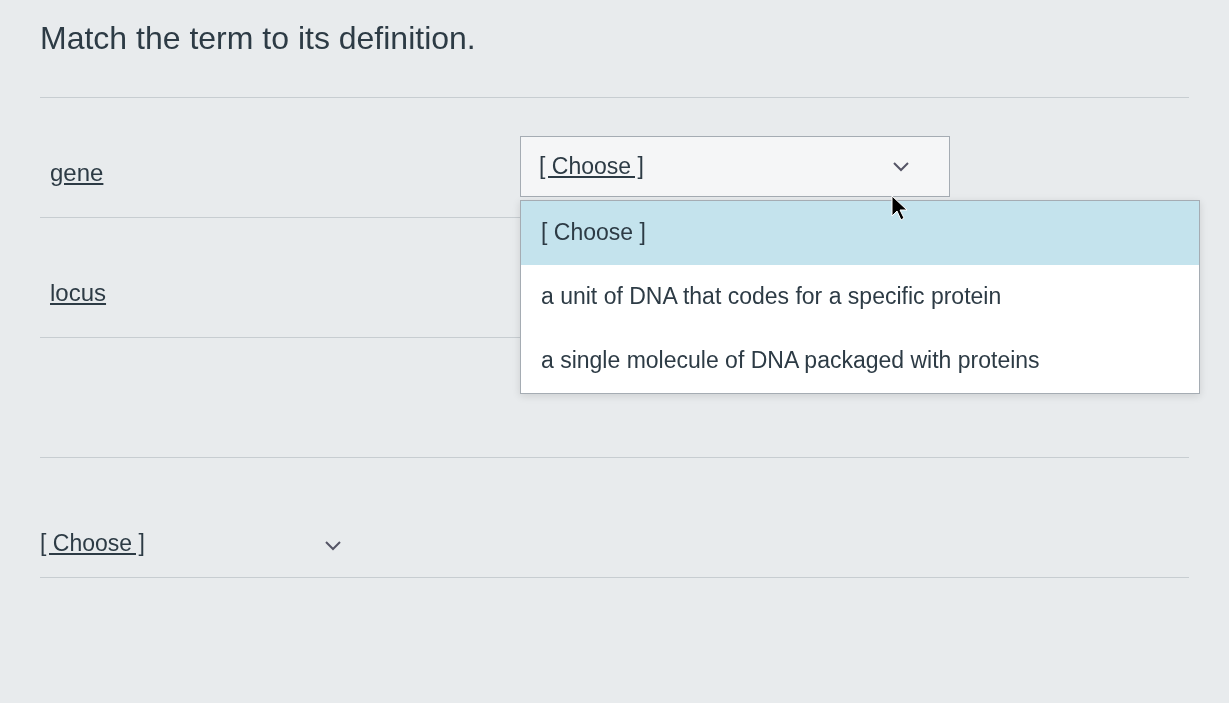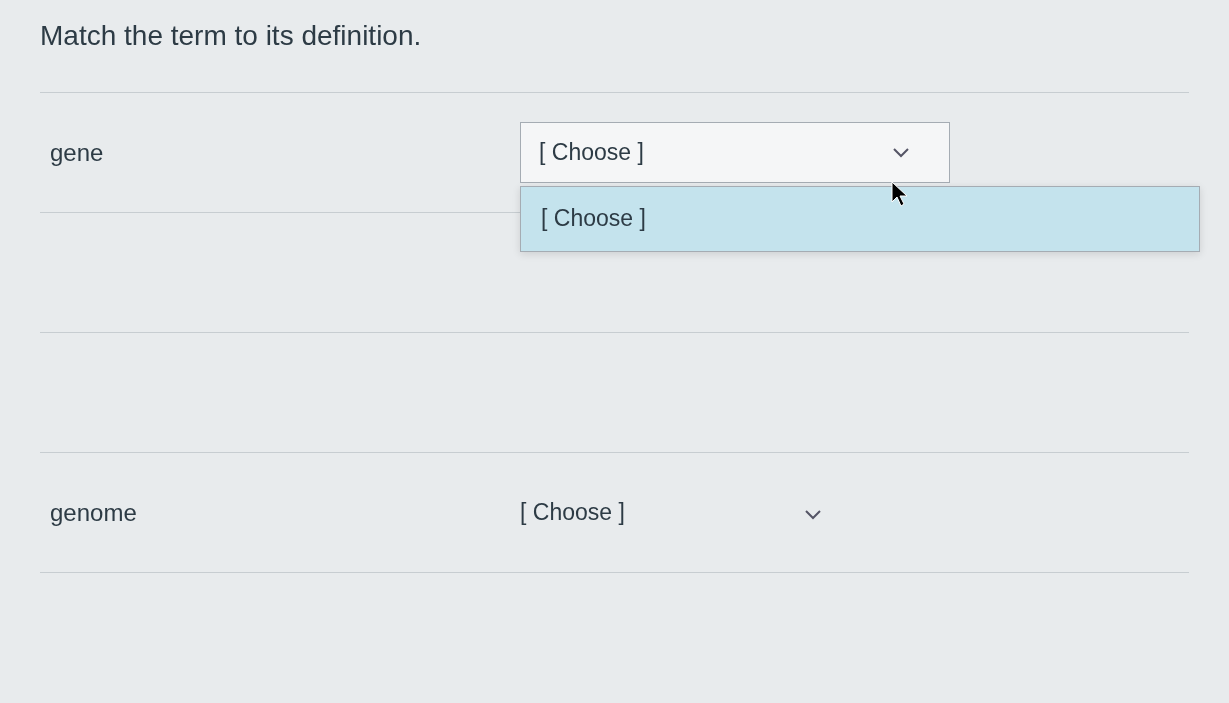--- a/index.html
+++ b/index.html
@@ -8,34 +8,35 @@
       box-sizing: border-box;
     }
     body {
       font-family: "Helvetica Neue", Arial, sans-serif;
       background: #e8ebed;
       padding: 20px 40px;
       color: #2d3b45;
       font-size: 24px;
     }
     .question-prompt {
-      font-size: 28px;
+      font-size: 32px;
       color: #2d3b45;
       margin-bottom: 40px;
       font-weight: 400;
     }
     .match-container {
       border-top: 1px solid #c7cdd1;
     }
     .match-row {
       display: flex;
-      align-items: center;
+      align-items: flex-end;
       border-bottom: 1px solid #c7cdd1;
       min-height: 120px;
       position: relative;
+      text-decoration: underline;
     }
     .term-cell {
       flex: 0 0 480px;
       padding: 30px 10px;
       font-size: 24px;
       color: #2d3b45;
     }
     .dropdown-cell {
       flex: 1;
       padding: 20px 0;
@@ -113,34 +114,36 @@
       </div>
 
       <div class="cursor-arrow">
         <svg width="20" height="28" viewBox="0 0 20 28">
           <path d="M2 2 L2 22 L7 17 L11 26 L14 24 L10 16 L17 16 Z" fill="#000" stroke="#fff" stroke-width="1"></path>
         </svg>
       </div>
 
       <div class="dropdown-menu">
         <div class="dropdown-option highlighted">[ Choose ]</div>
+        <div class="dropdown-option">a unit of DNA that codes for a specific protein</div>
+        <div class="dropdown-option">a single molecule of DNA packaged with proteins</div>
       </div>
     </div>
   </div>
 
   <div class="match-row">
+    <div class="term-cell">locus</div>
     <div class="dropdown-cell"></div>
   </div>
 
   <div class="match-row">
     <div class="dropdown-cell"></div>
   </div>
 
   <div class="match-row">
-    <div class="term-cell">genome</div>
     <div class="dropdown-cell">
       <div class="plain-choose">
         <span>[ Choose ]</span>
         <span class="chev">
           <svg width="16" height="10" viewBox="0 0 16 10">
               <path d="M1 1 L8 8 L15 1" stroke="#556" stroke-width="2" fill="none"></path>
             </svg>
         </span>
       </div>
     </div>

